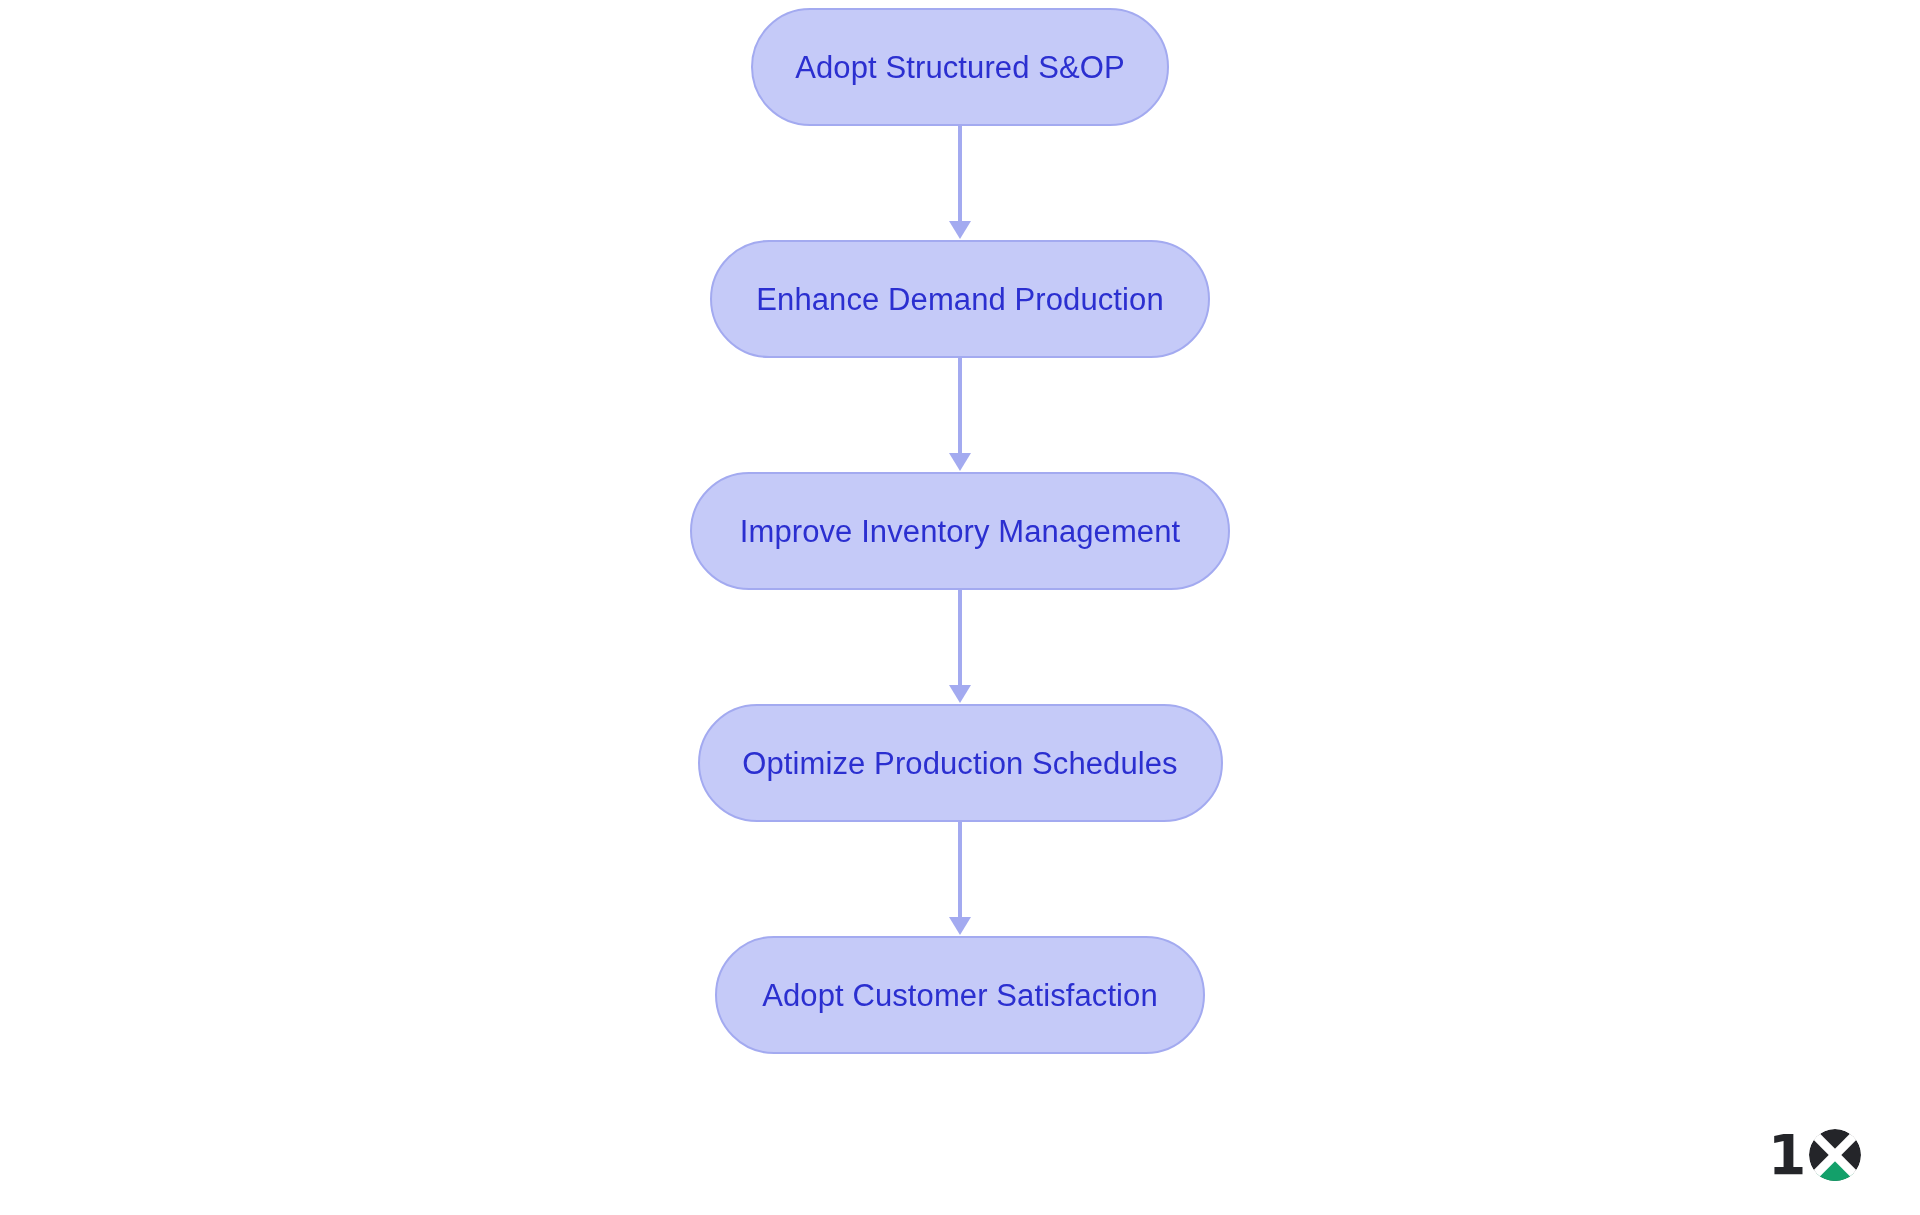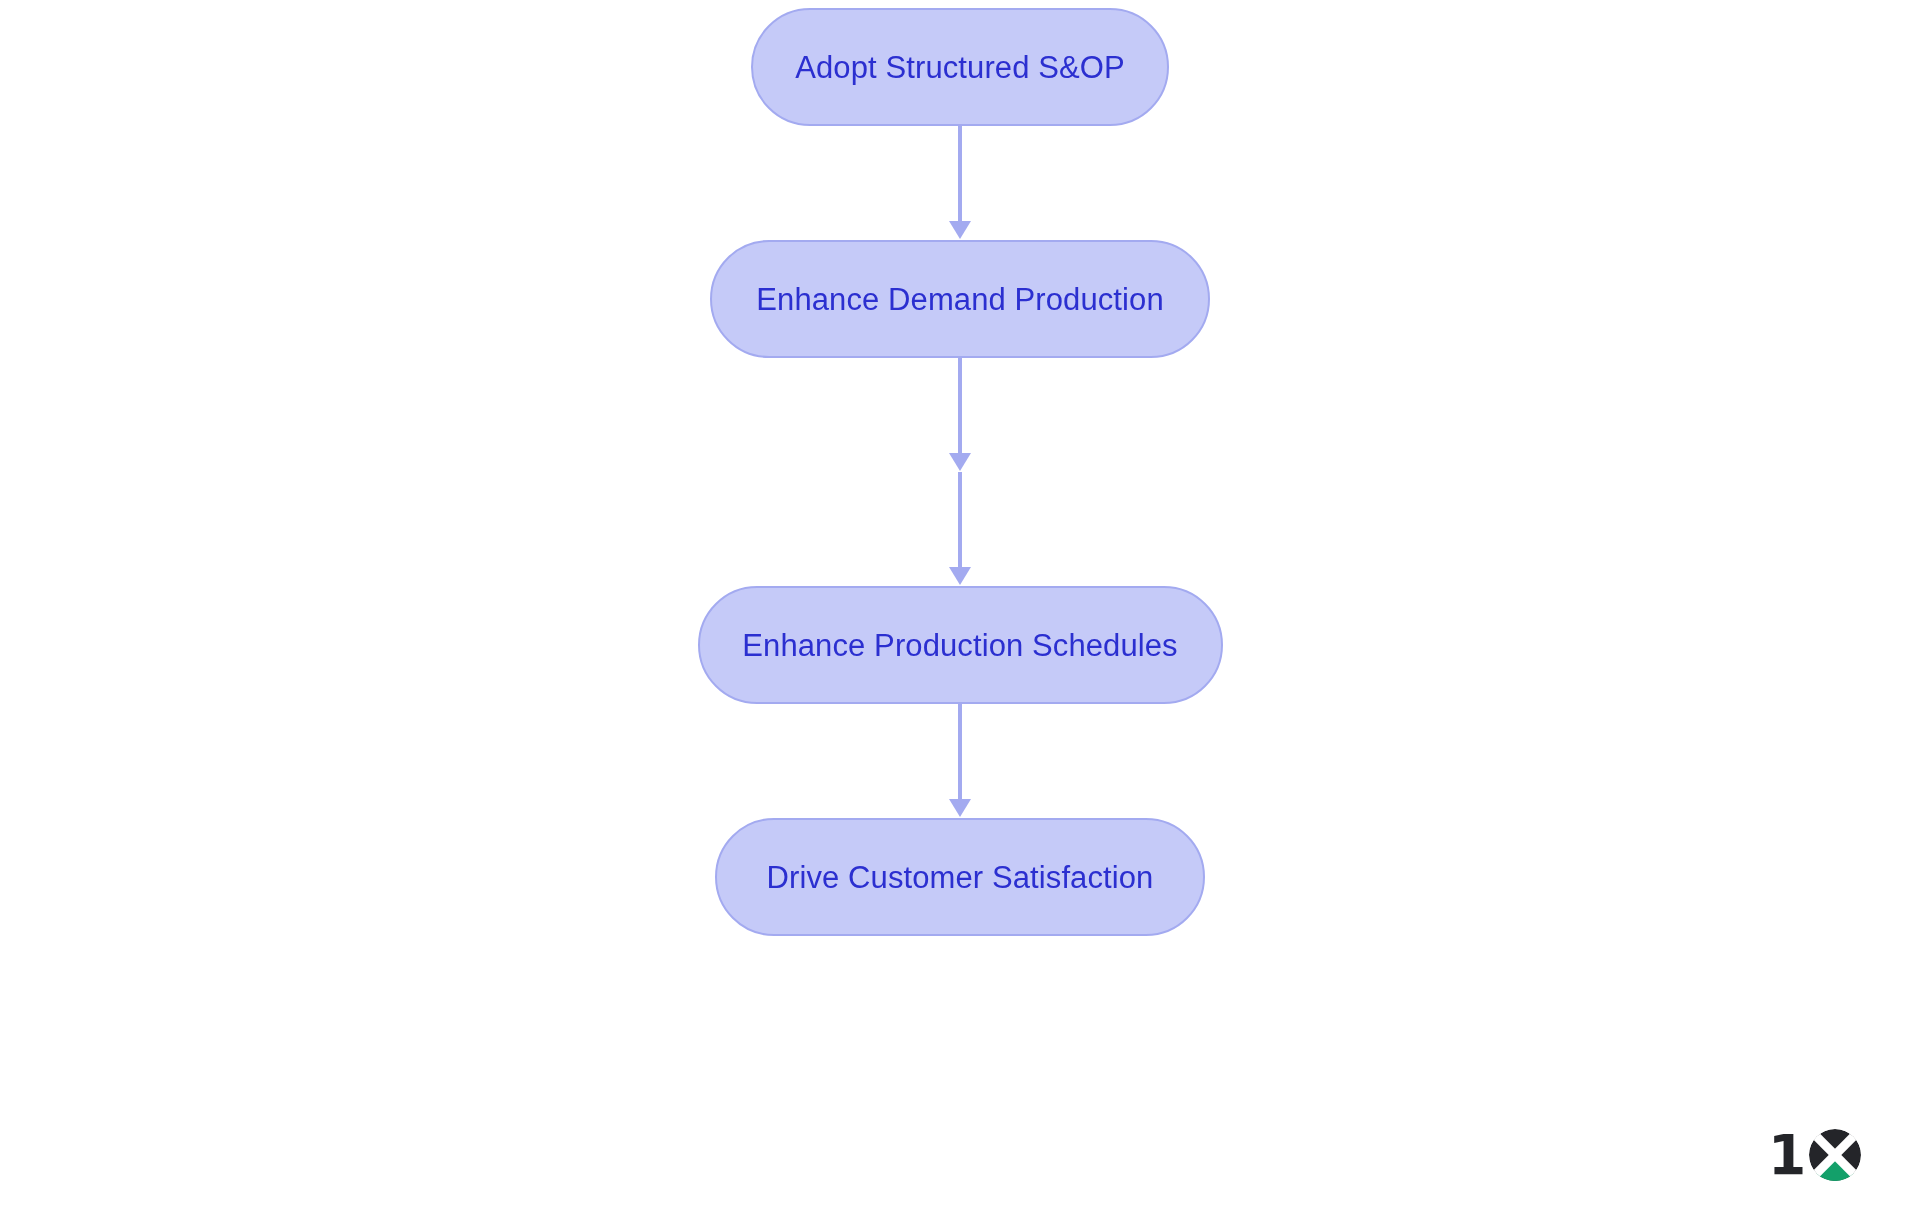--- a/index.html
+++ b/index.html
@@ -116,37 +116,40 @@
 
     <div class="node" style="width:500px;">
       <span class="node-label">Enhance Demand Production</span>
     </div>
 
     <div class="connector">
       <div class="connector-line"></div>
       <div class="connector-head"></div>
     </div>
 
+    <div class="node" style="width:540px;">
+      <span class="node-label">Improve Inventory Management</span>
+    </div>
 
     <div class="connector">
       <div class="connector-line"></div>
       <div class="connector-head"></div>
     </div>
 
     <div class="node" style="width:525px;">
-      <span class="node-label">Enhance Production Schedules</span>
+      <span class="node-label">Optimize Production Schedules</span>
     </div>
 
     <div class="connector">
       <div class="connector-line"></div>
       <div class="connector-head"></div>
     </div>
 
     <div class="node" style="width:490px;">
-      <span class="node-label">Drive Customer Satisfaction</span>
+      <span class="node-label">Adopt Customer Satisfaction</span>
     </div>
 
   </div>
 
   <div id="brand-logo">
     <span class="logo-digit">1</span>
     <svg class="logo-mark" width="58" height="58" viewBox="0 0 58 58">
       <defs>
         <clipPath id="circClip">
           <circle cx="29" cy="29" r="26"></circle>

